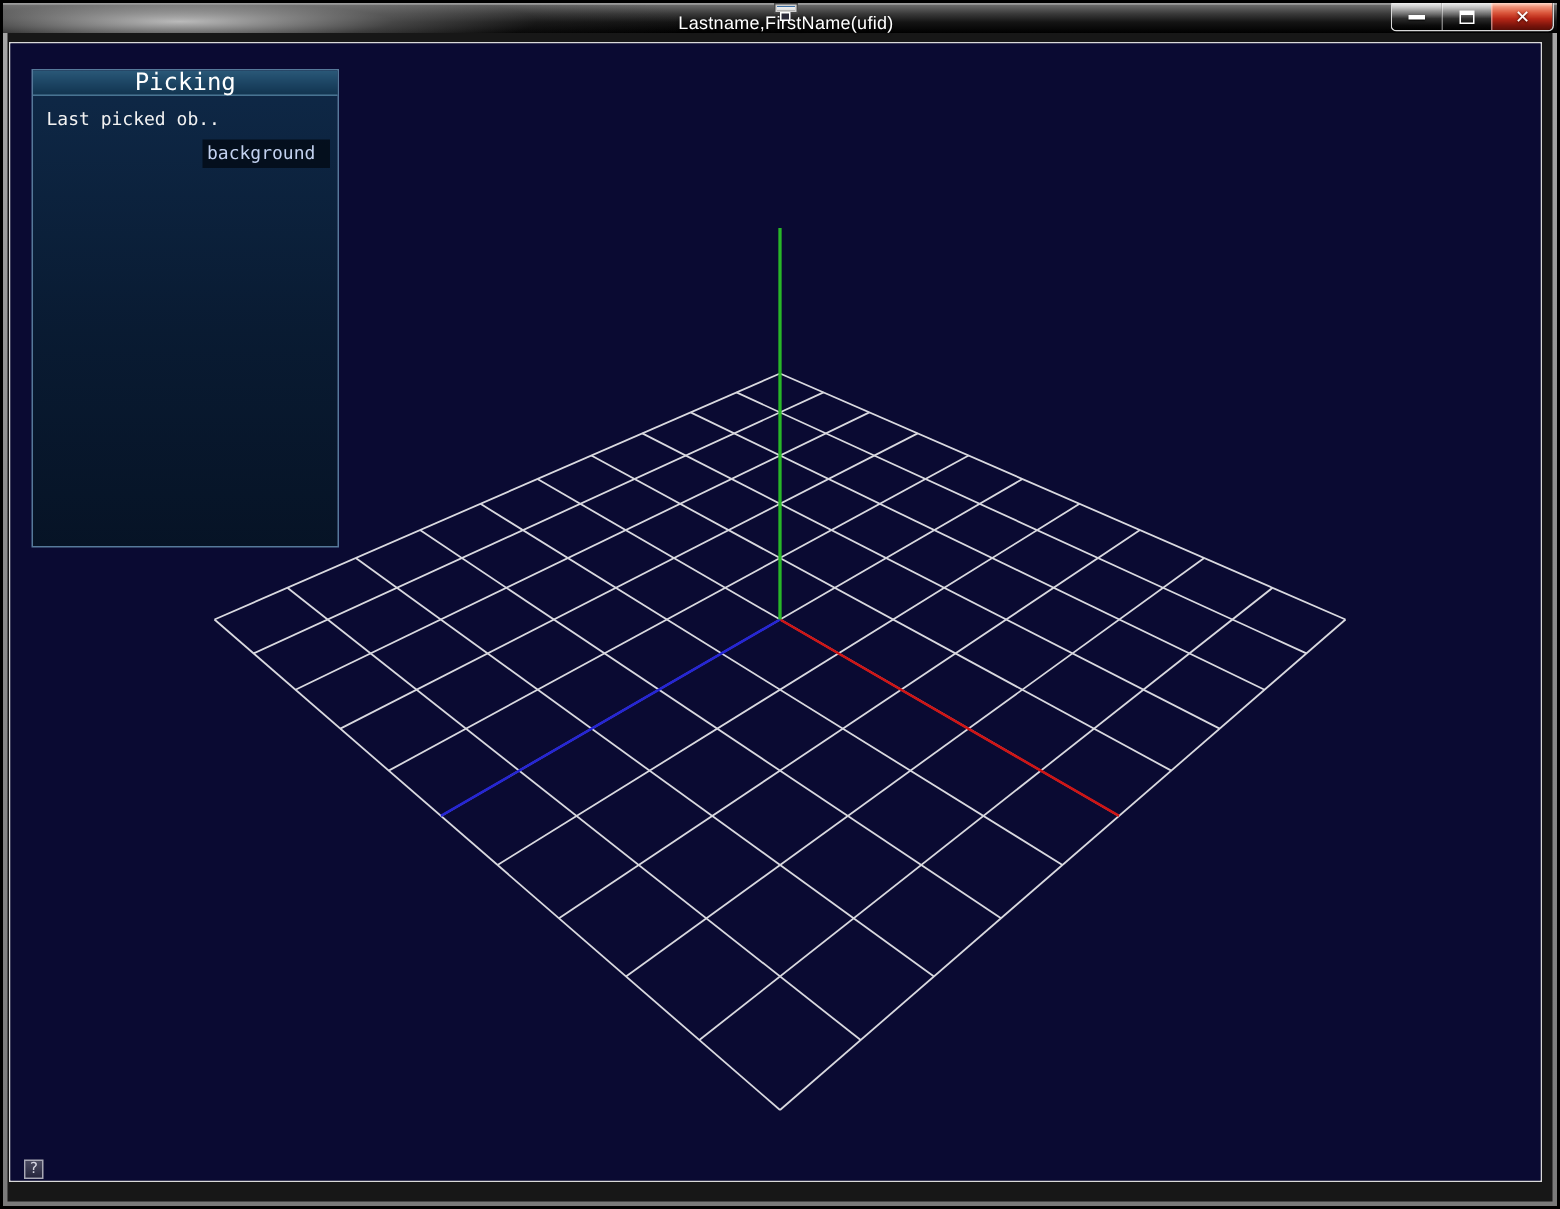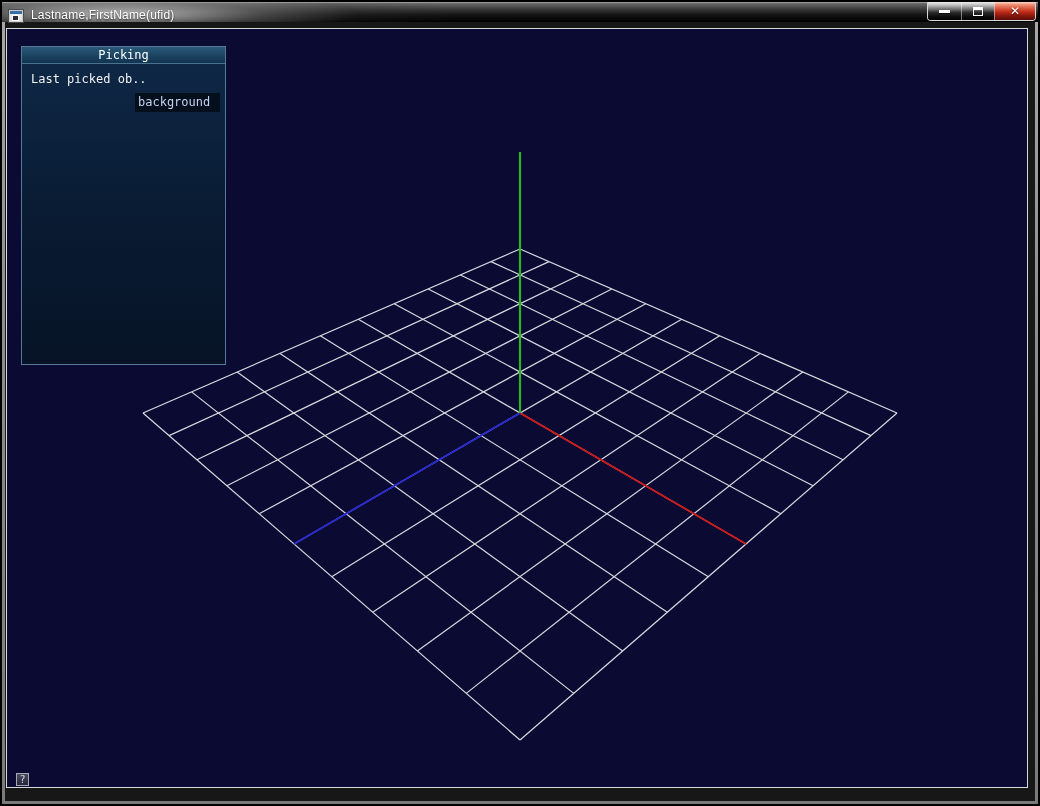--- a/index.html
+++ b/index.html
@@ -9,21 +9,21 @@
   
   .frame-grey { position:absolute; left:2px; top:2px; right:2px; bottom:2px;
     background:linear-gradient(180deg,#a8a8a8 0%,#8e8e8e 40%,#7a7a7a 100%); }
   .frame-dark { position:absolute; left:5px; top:22px; right:5px; bottom:5px; background:#171717; }
 
   .titlebar { position:absolute; left:2px; top:2px; right:2px; height:20px;
     border-top:1px solid #9a9a9a;
     background:
       radial-gradient(ellipse 340px 30px at 118px 60%, rgba(215,215,215,0.85), rgba(130,130,130,0.45) 42%, rgba(50,50,50,0.18) 70%, rgba(0,0,0,0) 100%),
       linear-gradient(180deg,#6d6d6d 0%,#3a3a3a 32%,#141414 62%,#000 100%);
-    display:flex; align-items:flex-end; }
+    display:flex; align-items:center;flex-direction:column; }
   .app-icon { width:14px; height:12px; margin-left:7px; border:1px solid #cfcfcf;
     background:linear-gradient(180deg,#3a6ea5 0%,#3a6ea5 30%,#ececec 30%,#dcdcdc 100%);
     box-shadow:0 0 0 1px #4a4a4a; position:relative; }
   .app-icon::after { content:""; position:absolute; left:2px; top:4px; width:5px; height:4px;
     background:#2a2a3a; border:1px solid #fff; }
   .window-title { color:#fff; font-size:12px; margin-left:8px; letter-spacing:0.2px;
     text-shadow:0 1px 2px rgba(0,0,0,0.8); white-space:nowrap; }
 
   
   .controls { position:absolute; top:2px; right:4px; height:19px; display:flex;
@@ -45,21 +45,21 @@
   .client { position:absolute; left:6px; top:28px; right:12px; bottom:18px;
     border:1px solid #d9d9d9; background:#0a0a32; }
   .viewport { position:absolute; inset:0; overflow:hidden; }
   .viewport svg { position:absolute; left:0; top:0; }
 
   
   .panel { position:absolute; left:14px; top:17px; width:205px; height:319px;
     border:1px solid #56799a;
     background:linear-gradient(180deg, rgba(15,43,73,0.93) 0%, rgba(9,28,50,0.93) 55%, rgba(6,20,37,0.93) 100%);
     font-family:"DejaVu Sans Mono","Liberation Mono",monospace; }
-  .panel-header { height:17px; line-height:16px; text-align:center; color:#fff; font-size:12px;
+  .panel-header { height:17px; line-height:16px; text-align:center; color:#fff; font-size:16px;
     background:linear-gradient(180deg,#2a5878 0%,#1a4260 60%,#123450 100%);
     border-bottom:1px solid rgba(110,150,180,0.45); cursor:default; }
   .panel-row { display:flex; align-items:center; margin:5px 5px 0 5px; height:19px; font-size:12px; }
   .row-label { color:#f2f2f2; width:108px; white-space:nowrap; padding-left:4px; }
   .row-value { flex:1; color:#c3d2f0; background:rgba(3,12,24,0.85); height:19px;
     line-height:18px; padding-left:3px; white-space:nowrap;margin-top:48px; }
 
   
   .help-btn { position:absolute; left:9px; bottom:1px; width:13px; height:13px;
     border:1px solid #a8a8b4; background:linear-gradient(180deg,#4a4a60,#26263c);

